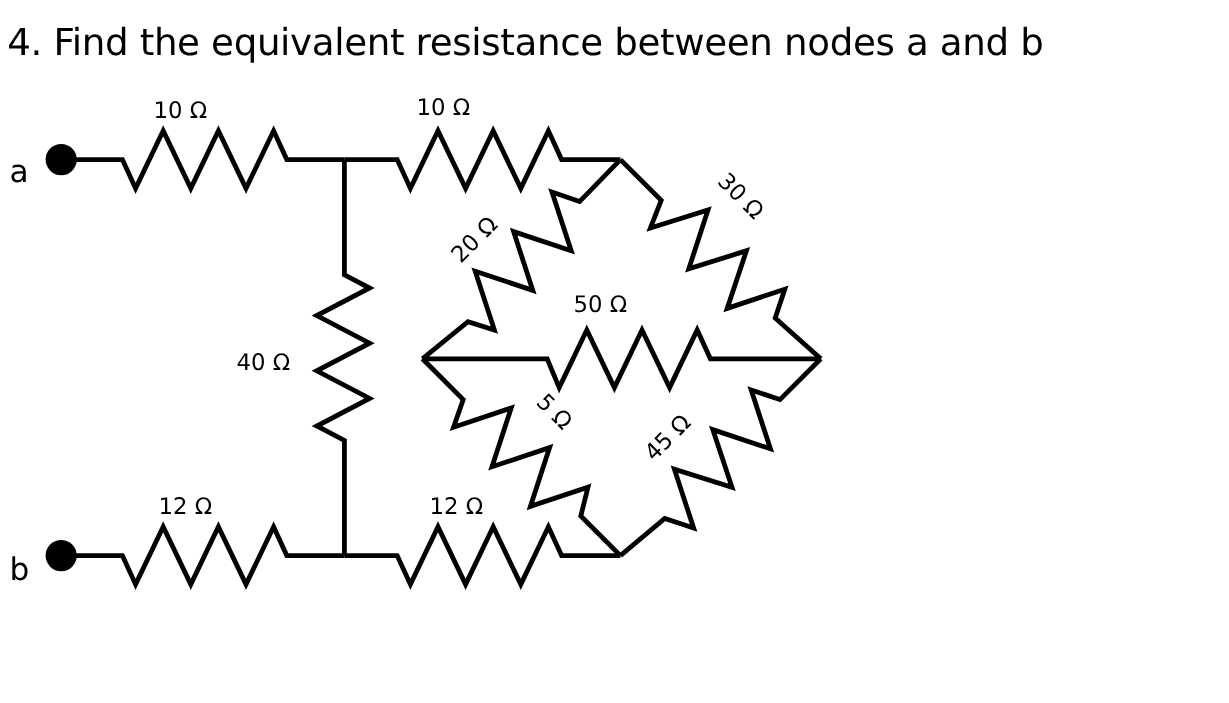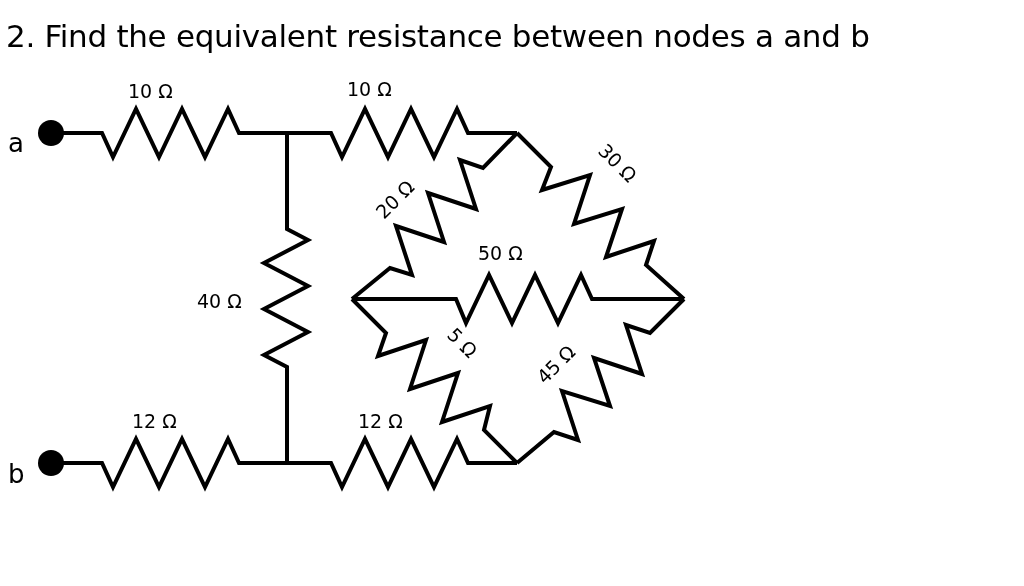--- a/index.html
+++ b/index.html
@@ -7,21 +7,21 @@
          font-family: "DejaVu Sans", "Liberation Sans", sans-serif; color: #000; }
   .title { position: absolute; left: 6px; top: 18px; font-size: 31px; letter-spacing: -0.3px; white-space: nowrap; }
   svg { position: absolute; left: 0; top: 0; }
   .wire { fill: none; stroke: #000; stroke-width: 4; stroke-linejoin: miter; stroke-linecap: butt; }
   .lbl { font-family: "DejaVu Sans", "Liberation Sans", sans-serif; font-size: 19px; fill: #000; }
   .node-lbl { font-family: "DejaVu Sans", "Liberation Sans", sans-serif; font-size: 26px; fill: #000; }
 </style>
 </head>
 <body>
 
-<div class="title">2. Find the equivalent resistance between nodes a and b</div>
+<div class="title">4. Find the equivalent resistance between nodes a and b</div>
 
 <svg width="1024" height="586" viewBox="0 0 1024 586">
 
   <circle cx="51" cy="133" r="13" fill="#000"></circle>
   <text class="node-lbl" x="8" y="152">a</text>
 
   <circle cx="51" cy="463" r="13" fill="#000"></circle>
   <text class="node-lbl" x="8" y="483">b</text>
 
   <polyline class="wire" points="51,133 102,133 113,157 136,109 159,157 182,109 205,157 228,109 239,133 287,133"></polyline>

